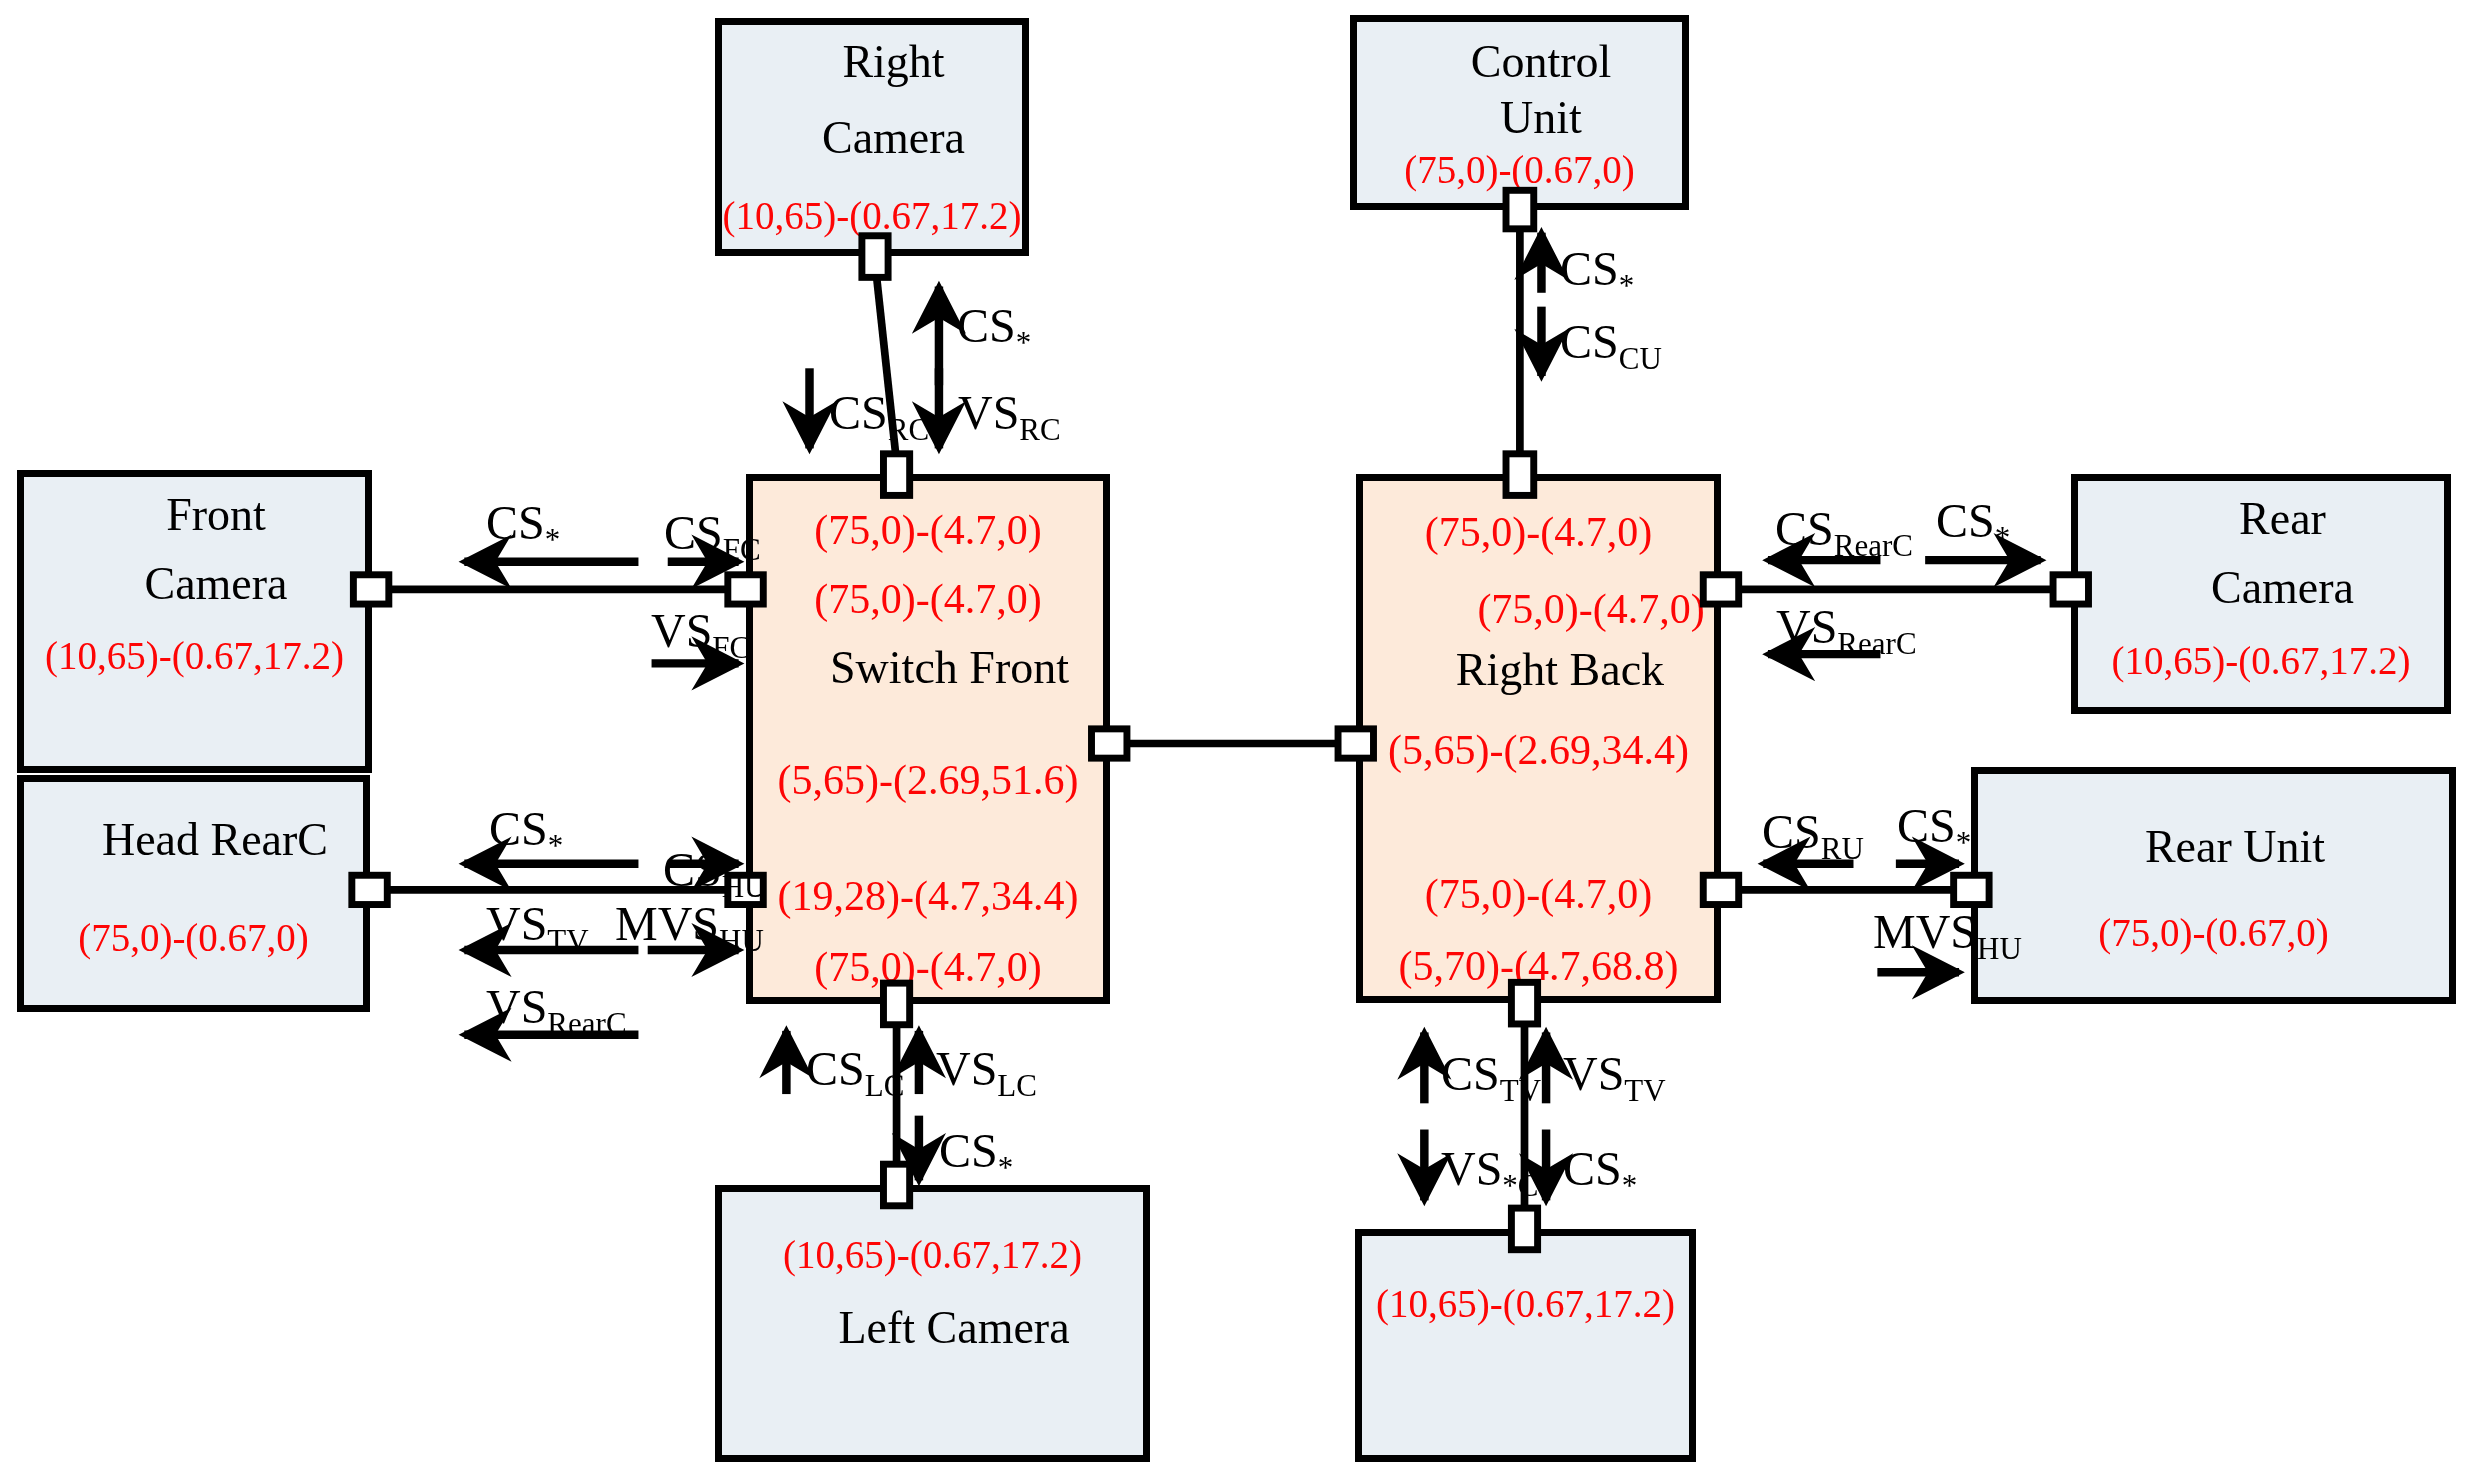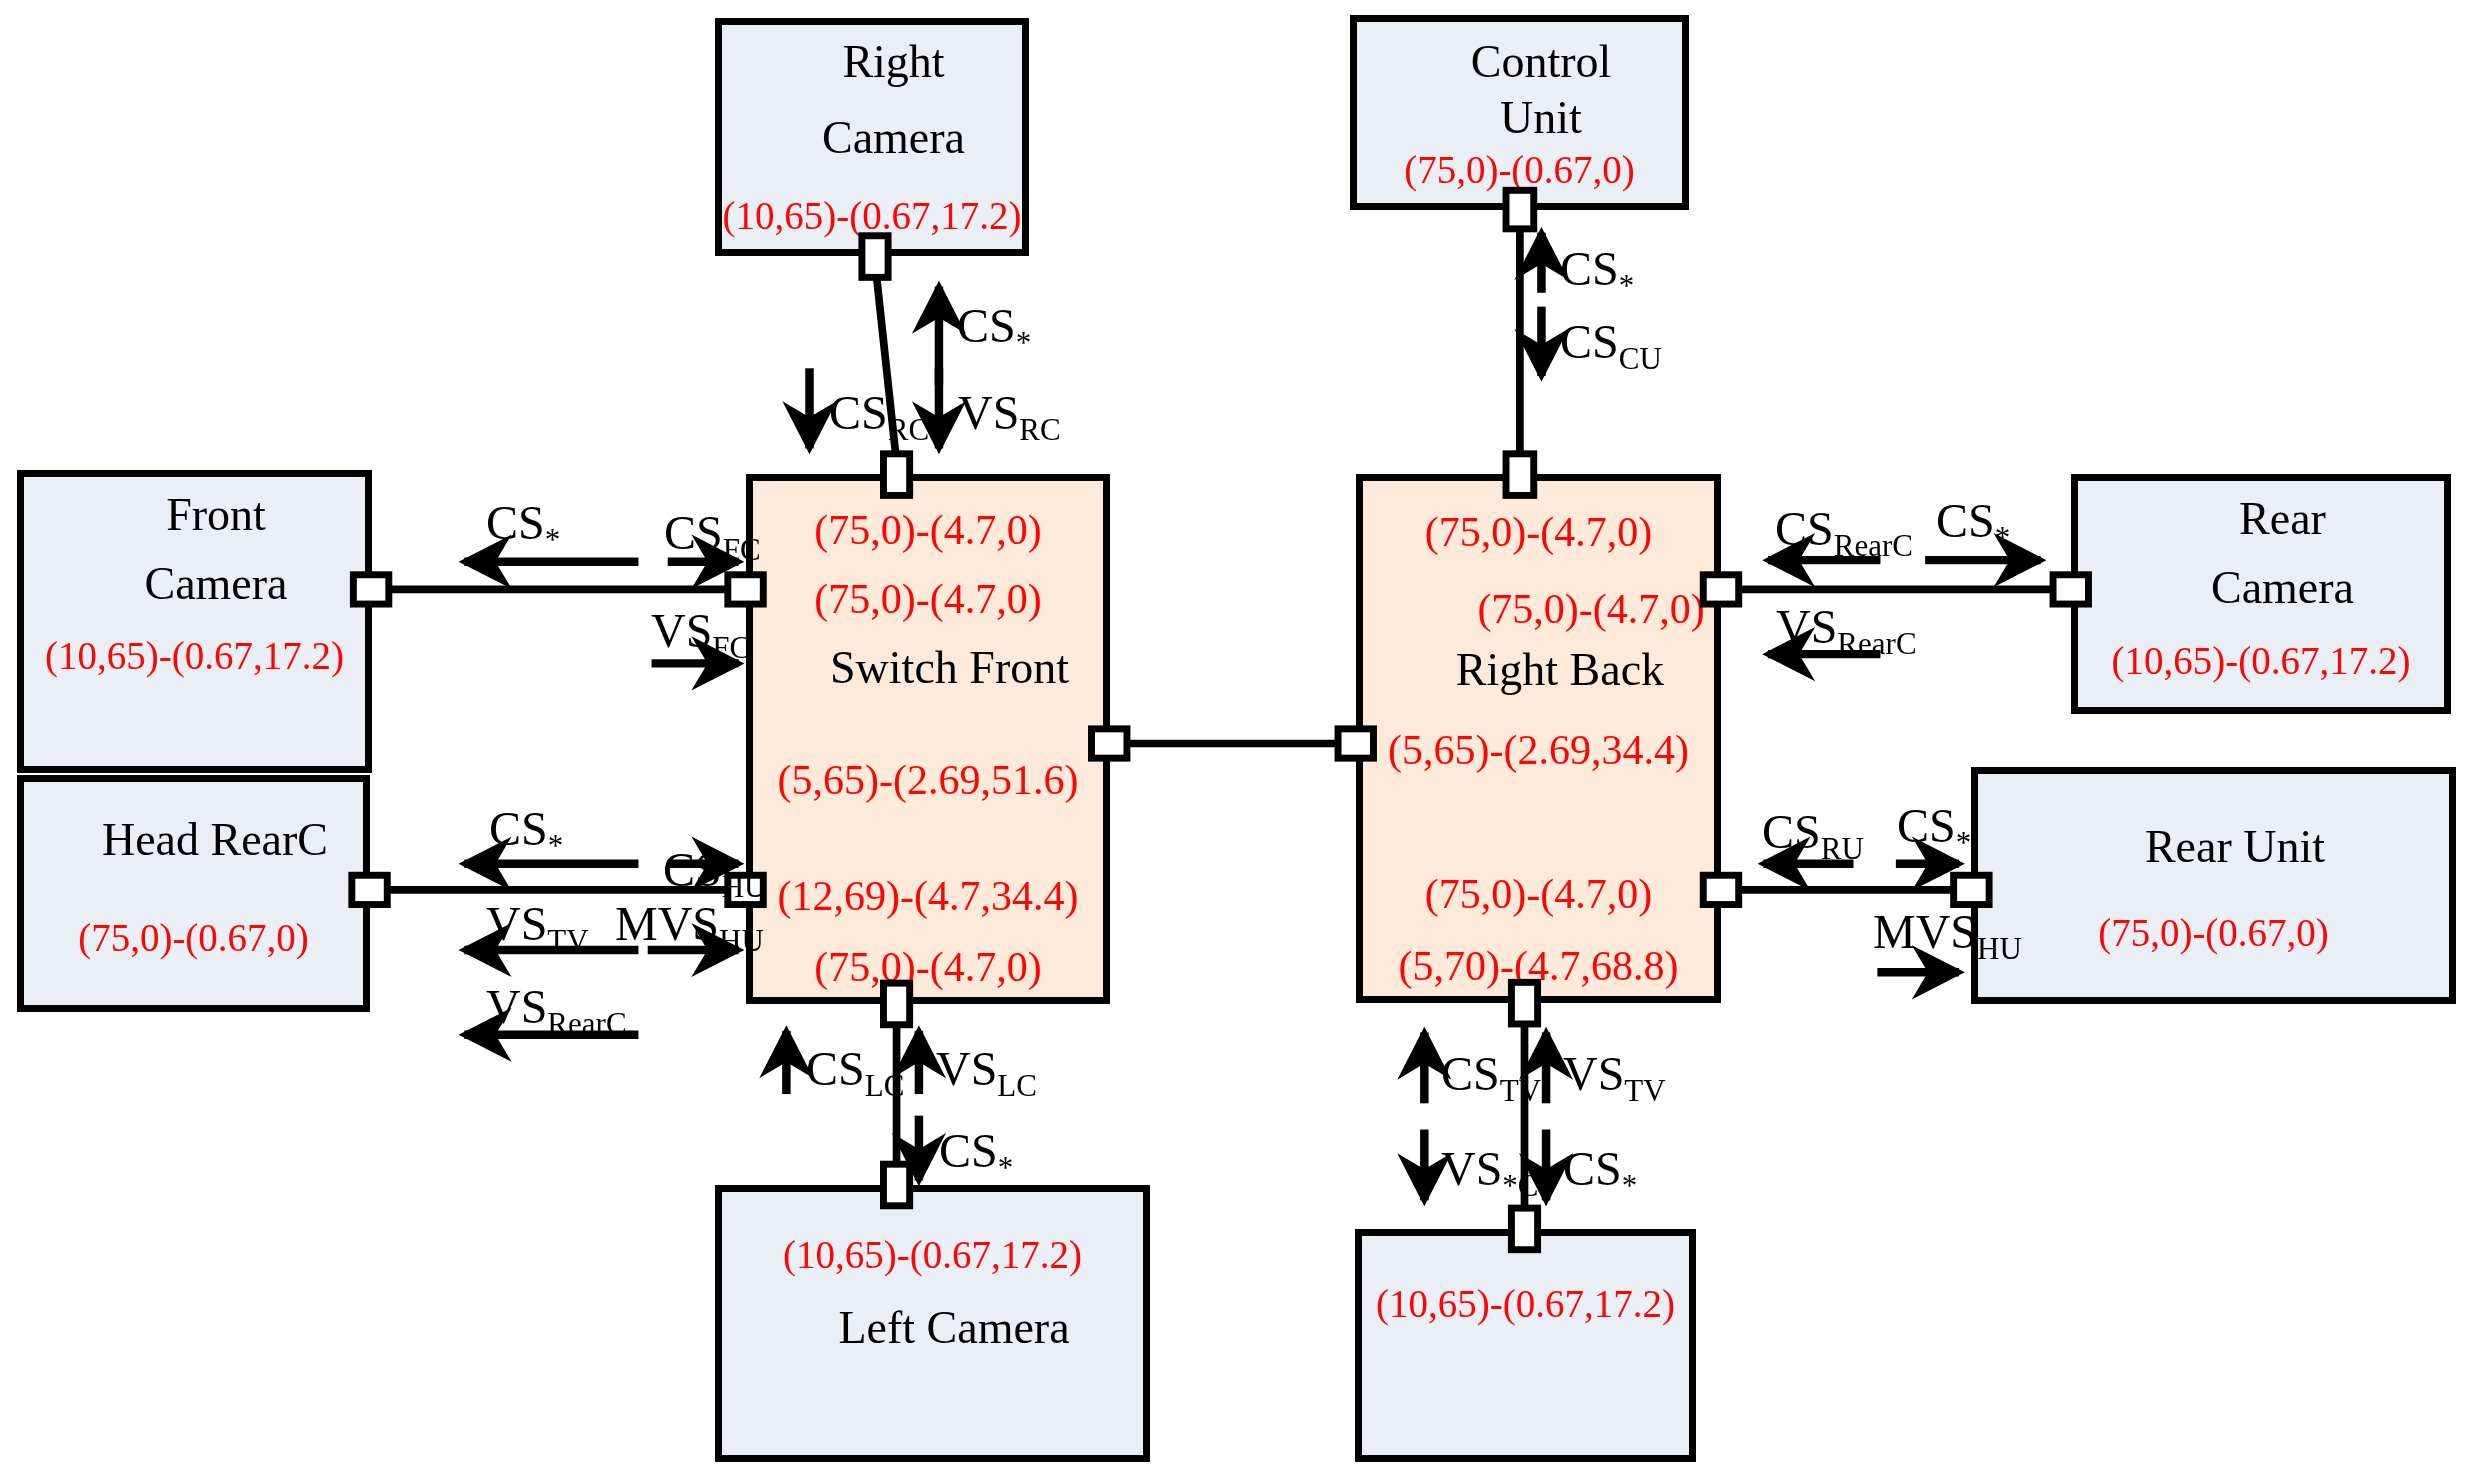--- a/index.html
+++ b/index.html
@@ -67,21 +67,21 @@
 
   <div class="box device" style="left:1355px;top:1229px;width:341px;height:233px;">
     <div class="bline coord" style="top:45px;">(10,65)-(0.67,17.2)</div>
   </div>
 
   <div class="box switch" style="left:746px;top:474px;width:364px;height:530px;">
     <div class="bline swcoord" style="top:25px;">(75,0)-(4.7,0)</div>
     <div class="bline swcoord" style="top:94px;">(75,0)-(4.7,0)</div>
     <div class="bline title" style="top:160px;">Switch Front</div>
     <div class="bline swcoord" style="top:275px;">(5,65)-(2.69,51.6)</div>
-    <div class="bline swcoord" style="top:391px;">(12,69)-(4.7,34.4)</div>
+    <div class="bline swcoord" style="top:391px;">(19,28)-(4.7,34.4)</div>
     <div class="bline swcoord" style="top:462px;">(75,0)-(4.7,0)</div>
   </div>
 
   <div class="box switch" style="left:1356px;top:474px;width:365px;height:529px;">
     <div class="bline swcoord" style="top:27px;">(75,0)-(4.7,0)</div>
     <div class="bline swcoord" style="top:104px;text-align:right;padding-right:9.2px;">(75,0)-(4.7,0)</div>
     <div class="bline title" style="top:162px;">Right Back</div>
     <div class="bline swcoord" style="top:245px;">(5,65)-(2.69,34.4)</div>
     <div class="bline swcoord" style="top:389px;">(75,0)-(4.7,0)</div>
     <div class="bline swcoord" style="top:461px;">(5,70)-(4.7,68.8)</div>

